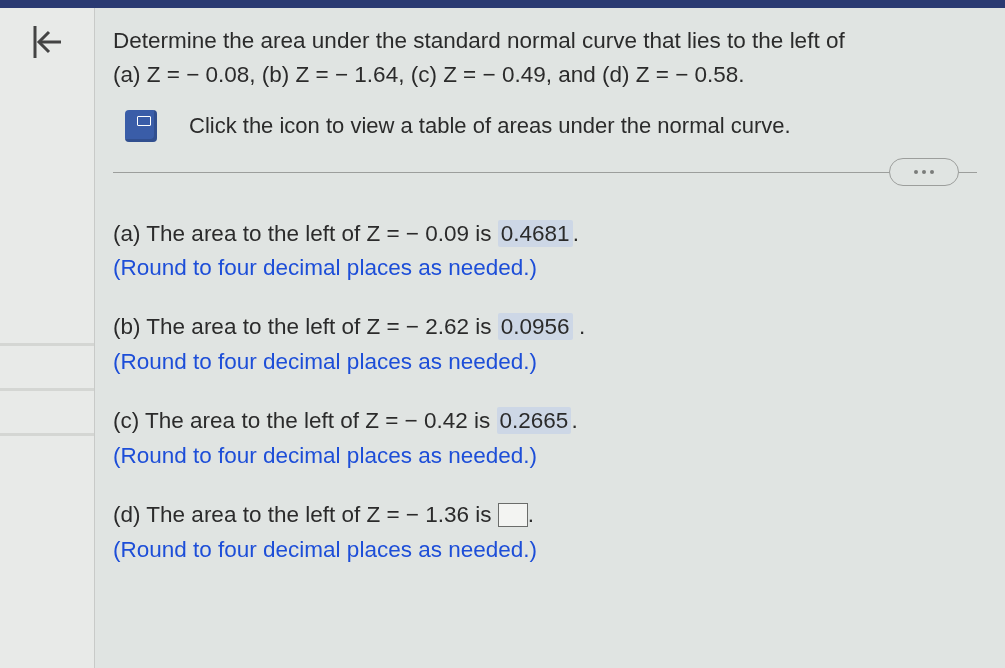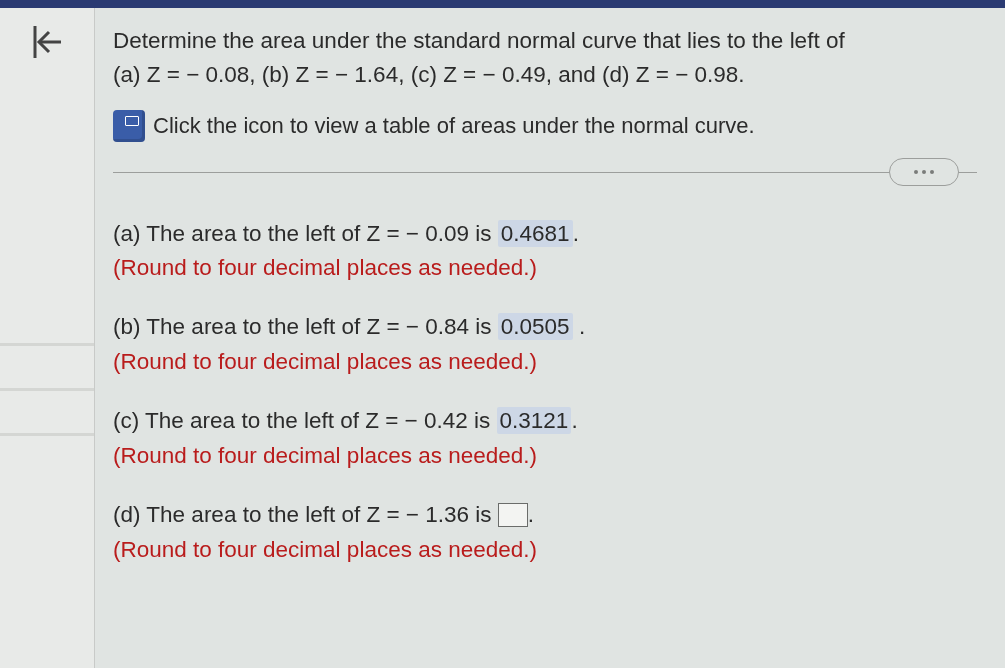--- a/index.html
+++ b/index.html
@@ -51,22 +51,23 @@
       color: #2b2b2b;
     }
     .prompt {
       font-size: 22.5px;
       line-height: 1.5;
       margin-bottom: 18px;
     }
     .icon-row {
       display: flex;
       align-items: center;
-      gap: 8px;
+      gap: 32px;
       margin-bottom: 30px;
+      margin-left: 12px;
     }
     .book-icon {
       width: 32px;
       height: 32px;
       background: #3a5da8;
       border-radius: 4px;
       position: relative;
       box-shadow: inset -3px -3px 0 rgba(0,0,0,0.15);
     }
     .book-icon::after {
@@ -104,21 +105,21 @@
       width: 4px; height: 4px;
       background: #7a7c7a;
       border-radius: 50%;
     }
     .answer-block {
       margin-bottom: 24px;
       font-size: 22.5px;
       line-height: 1.55;
     }
     .hint {
-      color: #b91c1c;
+      color: #1d4ed8;
     }
     .filled {
       background: #cdd7e6;
       padding: 1px 3px;
       border-radius: 2px;
     }
     .blank {
       display: inline-block;
       width: 30px;
       height: 24px;
@@ -143,21 +144,21 @@
     <div class="left-markers">
       <div class="marker"></div>
       <div class="marker"></div>
       <div class="marker"></div>
     </div>
   </div>
 
   <div class="content">
     <div class="prompt">
       <span>Determine the area under the standard normal curve that lies to the left of</span><br>
-      <span>(a) Z = − 0.08, (b) Z = − 1.64, (c) Z = − 0.49, and (d) Z = − 0.98.</span>
+      <span>(a) Z = − 0.08, (b) Z = − 1.64, (c) Z = − 0.49, and (d) Z = − 0.58.</span>
     </div>
 
     <div class="icon-row">
       <div class="book-icon"></div>
       <span class="icon-text">Click the icon to view a table of areas under the normal curve.</span>
     </div>
 
     <div class="divider-wrap">
       <hr class="divider-line">
       <div class="pill">
@@ -166,26 +167,26 @@
           <span></span>
       </div>
     </div>
 
     <div class="answer-block">
       <span>(a) The area to the left of Z = − 0.09 is </span><span class="filled">0.4681</span><span>.</span><br>
       <span class="hint">(Round to four decimal places as needed.)</span>
     </div>
 
     <div class="answer-block">
-      <span>(b) The area to the left of Z = − 0.84 is </span><span class="filled">0.0505</span><span> .</span><br>
+      <span>(b) The area to the left of Z = − 2.62 is </span><span class="filled">0.0956</span><span> .</span><br>
       <span class="hint">(Round to four decimal places as needed.)</span>
     </div>
 
     <div class="answer-block">
-      <span>(c) The area to the left of Z = − 0.42 is </span><span class="filled">0.3121</span><span>.</span><br>
+      <span>(c) The area to the left of Z = − 0.42 is </span><span class="filled">0.2665</span><span>.</span><br>
       <span class="hint">(Round to four decimal places as needed.)</span>
     </div>
 
     <div class="answer-block">
       <span>(d) The area to the left of Z = − 1.36 is </span><span class="blank"></span><span>.</span><br>
       <span class="hint">(Round to four decimal places as needed.)</span>
     </div>
   </div>
 </div>
 

